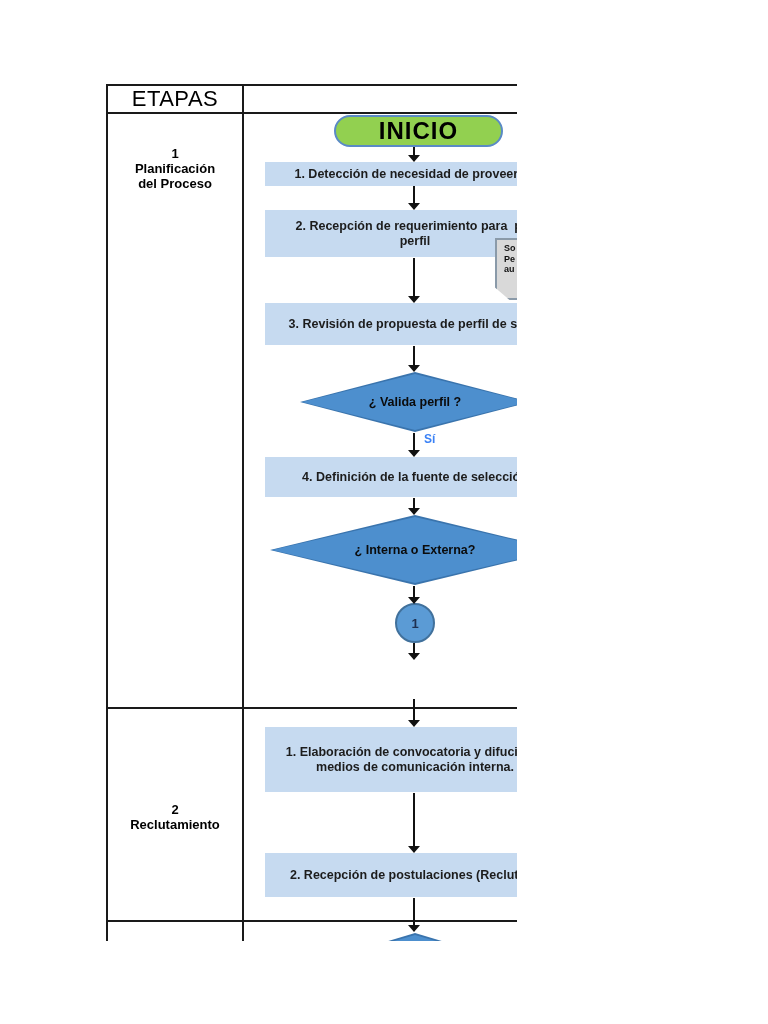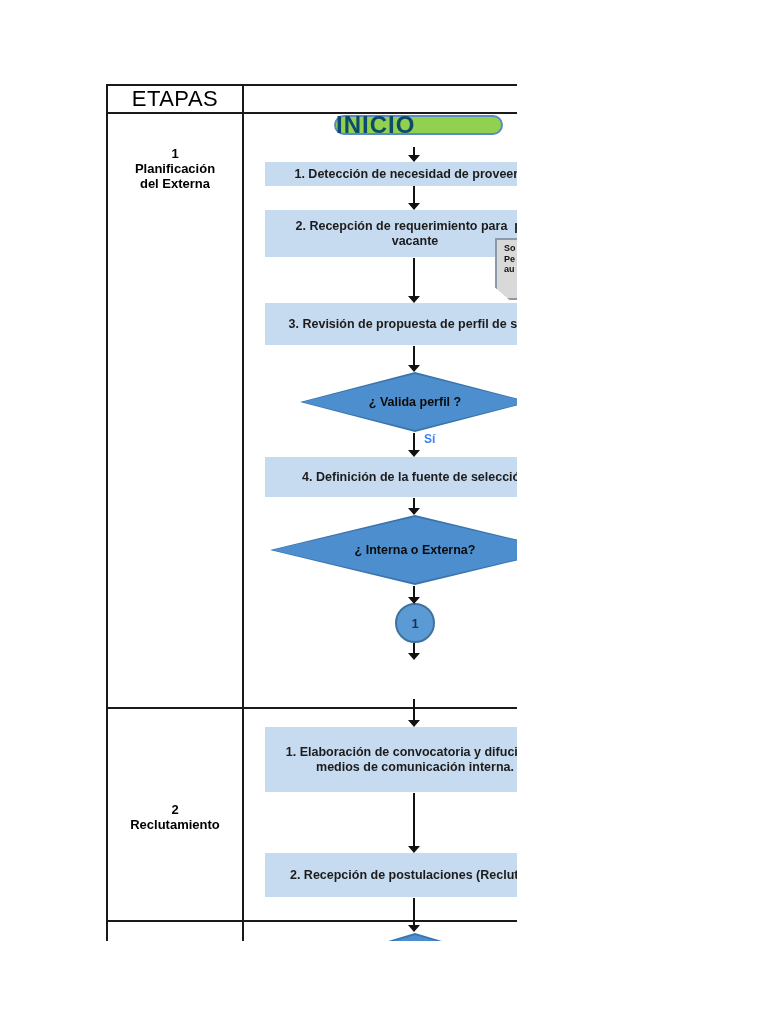--- a/index.html
+++ b/index.html
@@ -24,25 +24,25 @@
     line-height:15px;
   }
   .proc-box{
     position:absolute;left:265px;width:300px;
     background:#c6daf0;
     display:flex;flex-direction:column;align-items:center;justify-content:center;
     font-size:12.5px;font-weight:bold;color:#1c1c1c;line-height:15px;
     text-align:center;white-space:pre;
   }
   .start-shape{
-    position:absolute;left:334px;top:115px;width:169px;height:20px;
+    position:absolute;left:334px;top:115px;width:169px;height:32px;
     background:#92d050;border:2px solid #5a8ac6;border-radius:17px;
     box-sizing:border-box;
-    display:flex;align-items:center;justify-content:flex-start;
-    font-size:24px;font-weight:600;color:#0c4a6e;letter-spacing:1px;
+    display:flex;align-items:center;justify-content:center;
+    font-size:24px;font-weight:600;color:#000000;letter-spacing:1px;
   }
   .diamond{position:absolute;}
   .diamond .d-outer{
     position:absolute;inset:0;background:#39façe;
     background:#3a74ad;
     clip-path:polygon(50% 0,100% 50%,50% 100%,0 50%);
   }
   .diamond .d-inner{
     position:absolute;inset:2px;background:#4d8fce;
     clip-path:polygon(50% 0,100% 50%,50% 100%,0 50%);
@@ -82,39 +82,39 @@
   <div class="tline" style="left:106px;top:707px;width:411px;height:2px"></div>
   <div class="tline" style="left:106px;top:920px;width:411px;height:2px"></div>
   <div class="tline" style="left:106px;top:84px;width:2px;height:857px"></div>
   <div class="tline" style="left:242px;top:84px;width:2px;height:857px"></div>
 
   <div class="cell-header">ETAPAS</div>
 
   <div class="stage-label" style="top:146px">
     <div>1</div>
     <div>Planificación</div>
-    <div>del Externa</div>
+    <div>del Proceso</div>
   </div>
 
   <div class="stage-label" style="top:802px">
     <div>2</div>
     <div>Reclutamiento</div>
   </div>
 
   <div class="start-shape">
     <span>INICIO</span>
   </div>
 
   <div class="proc-box" style="top:162px;height:24px">
     <div>1. Detección de necesidad de proveer va</div>
   </div>
 
   <div class="proc-box" style="top:210px;height:47px">
     <div>2. Recepción de requerimiento para  pro</div>
-    <div>vacante</div>
+    <div>perfil</div>
   </div>
 
   <div class="proc-box" style="top:303px;height:42px">
     <div>3. Revisión de propuesta de perfil de selec</div>
   </div>
 
   <div class="proc-box" style="top:457px;height:40px">
     <div>4. Definición de la fuente de selección</div>
   </div>
 

